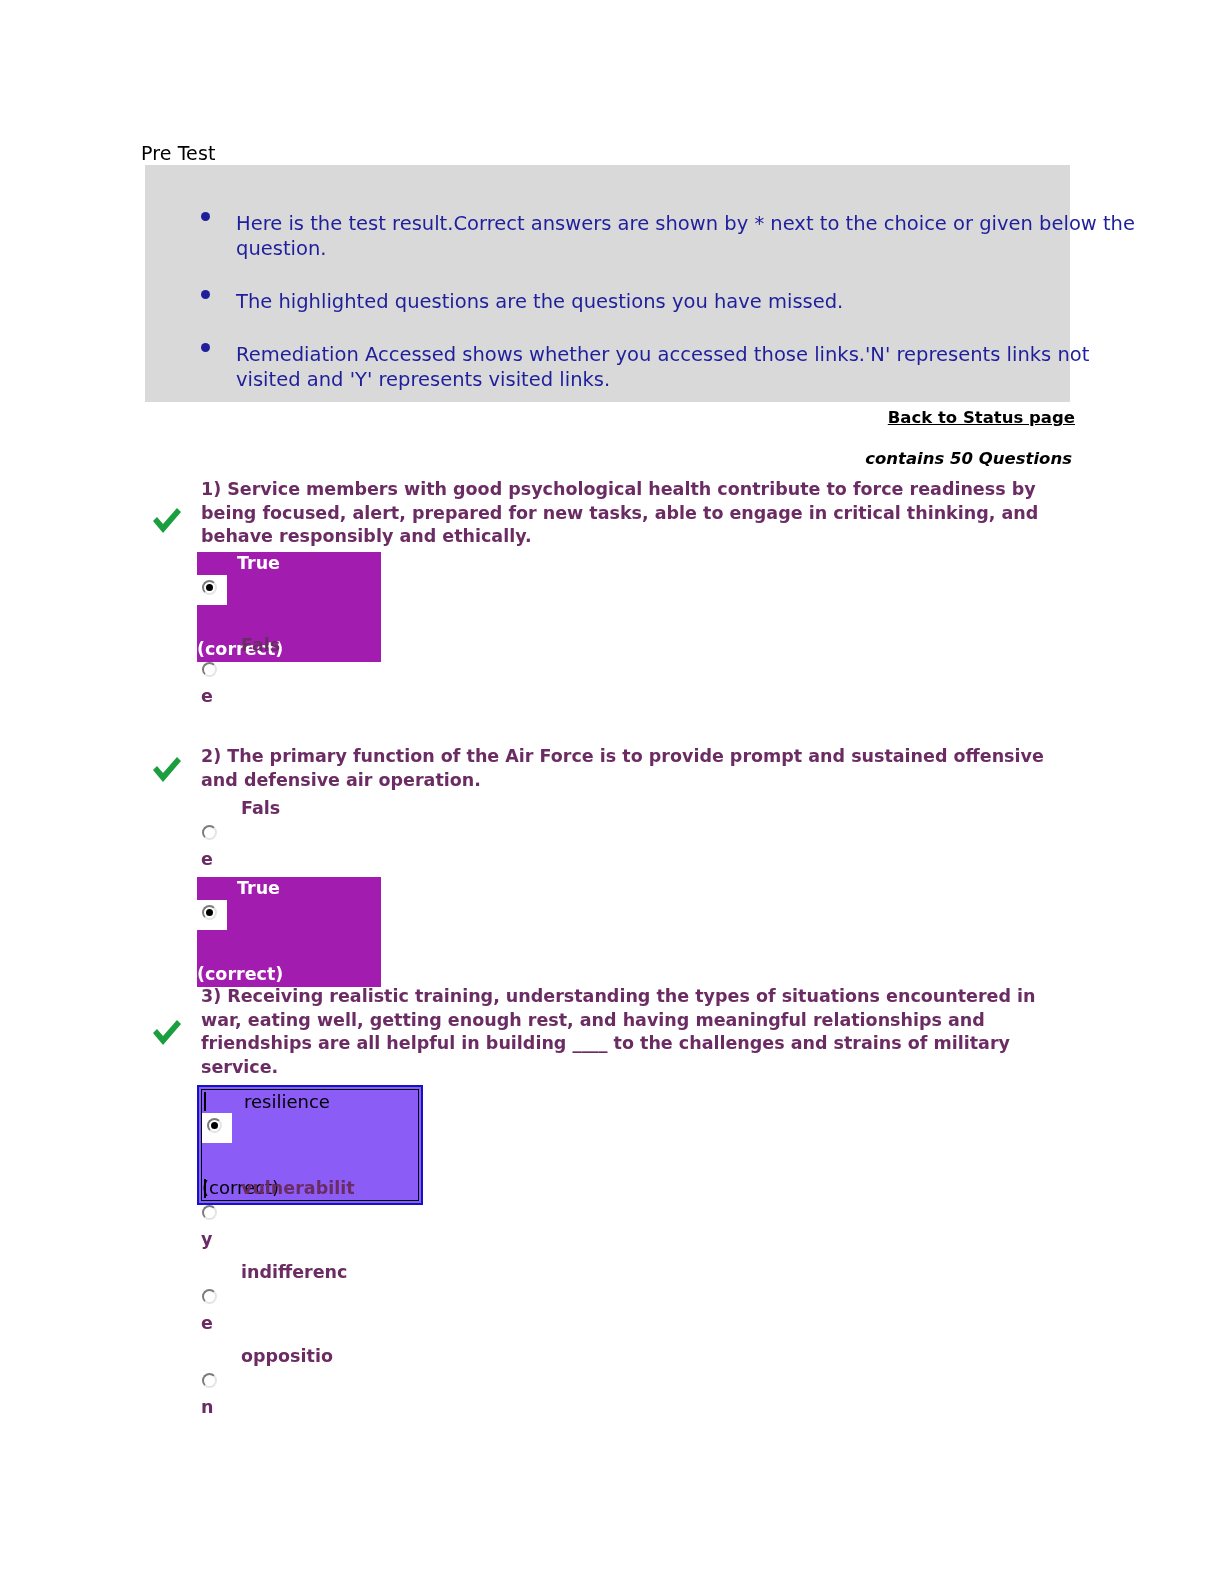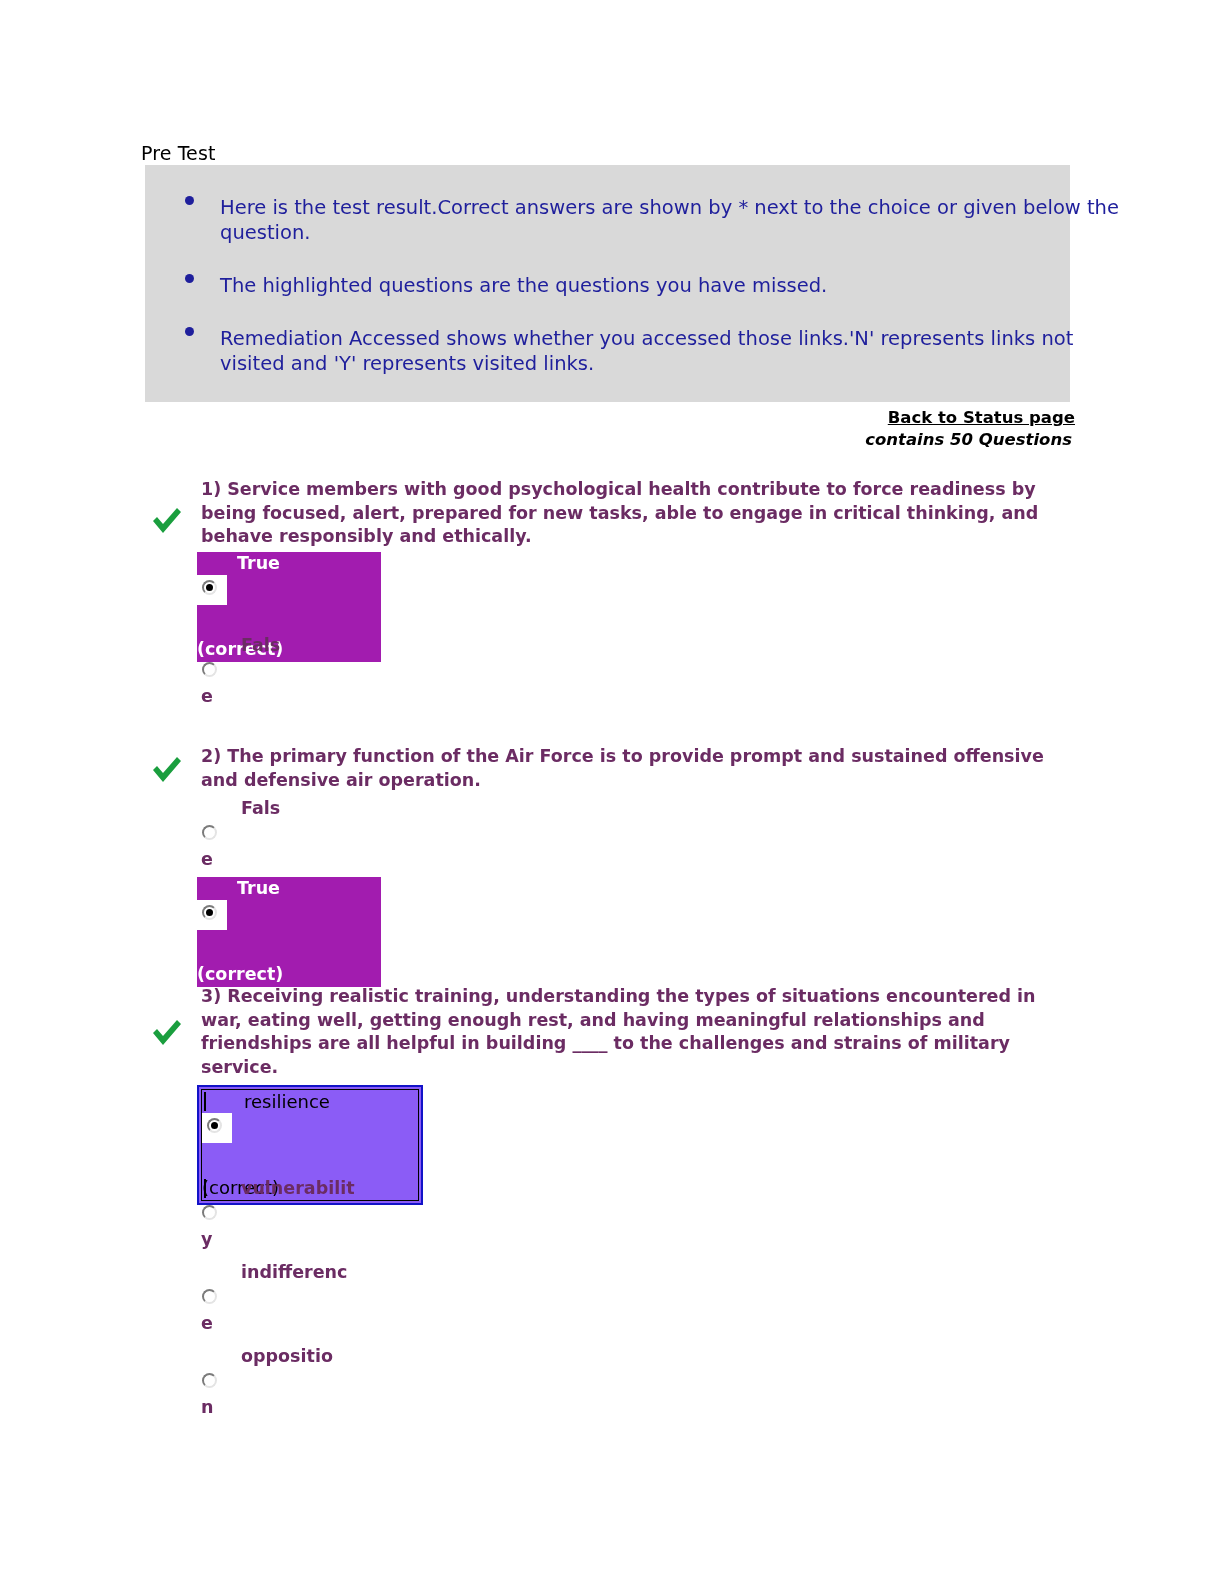--- a/index.html
+++ b/index.html
@@ -40,21 +40,21 @@
   .info-box {
     position: absolute;
     left: 145px;
     top: 165px;
     width: 925px;
     height: 237px;
     background: #d9d9d9;
     box-sizing: border-box;
   }
   .info-list {
-    margin: 0;
+    margin: 16px;
     padding: 0;
     list-style: none;
     position: absolute;
     left: 0; top: 30px;
     width: 994px;
   }
   .info-item {
     position: relative;
     margin: 0 0 28px 0;
     padding: 0 20px 0 75px;
@@ -87,21 +87,21 @@
     font-size: 16.5px;
     line-height: 21px;
     font-weight: bold;
     color: #000000;
     text-decoration: underline;
     cursor: pointer;
   }
   .questions-count {
     position: absolute;
     left: 0;
-    top: 429px;
+    top: 448px;
     width: 1072px;
     text-align: right;
     font-size: 16.5px;
     line-height: 21px;
     font-weight: bold;
     font-style: italic;
     color: #000000;
   }
 
   

